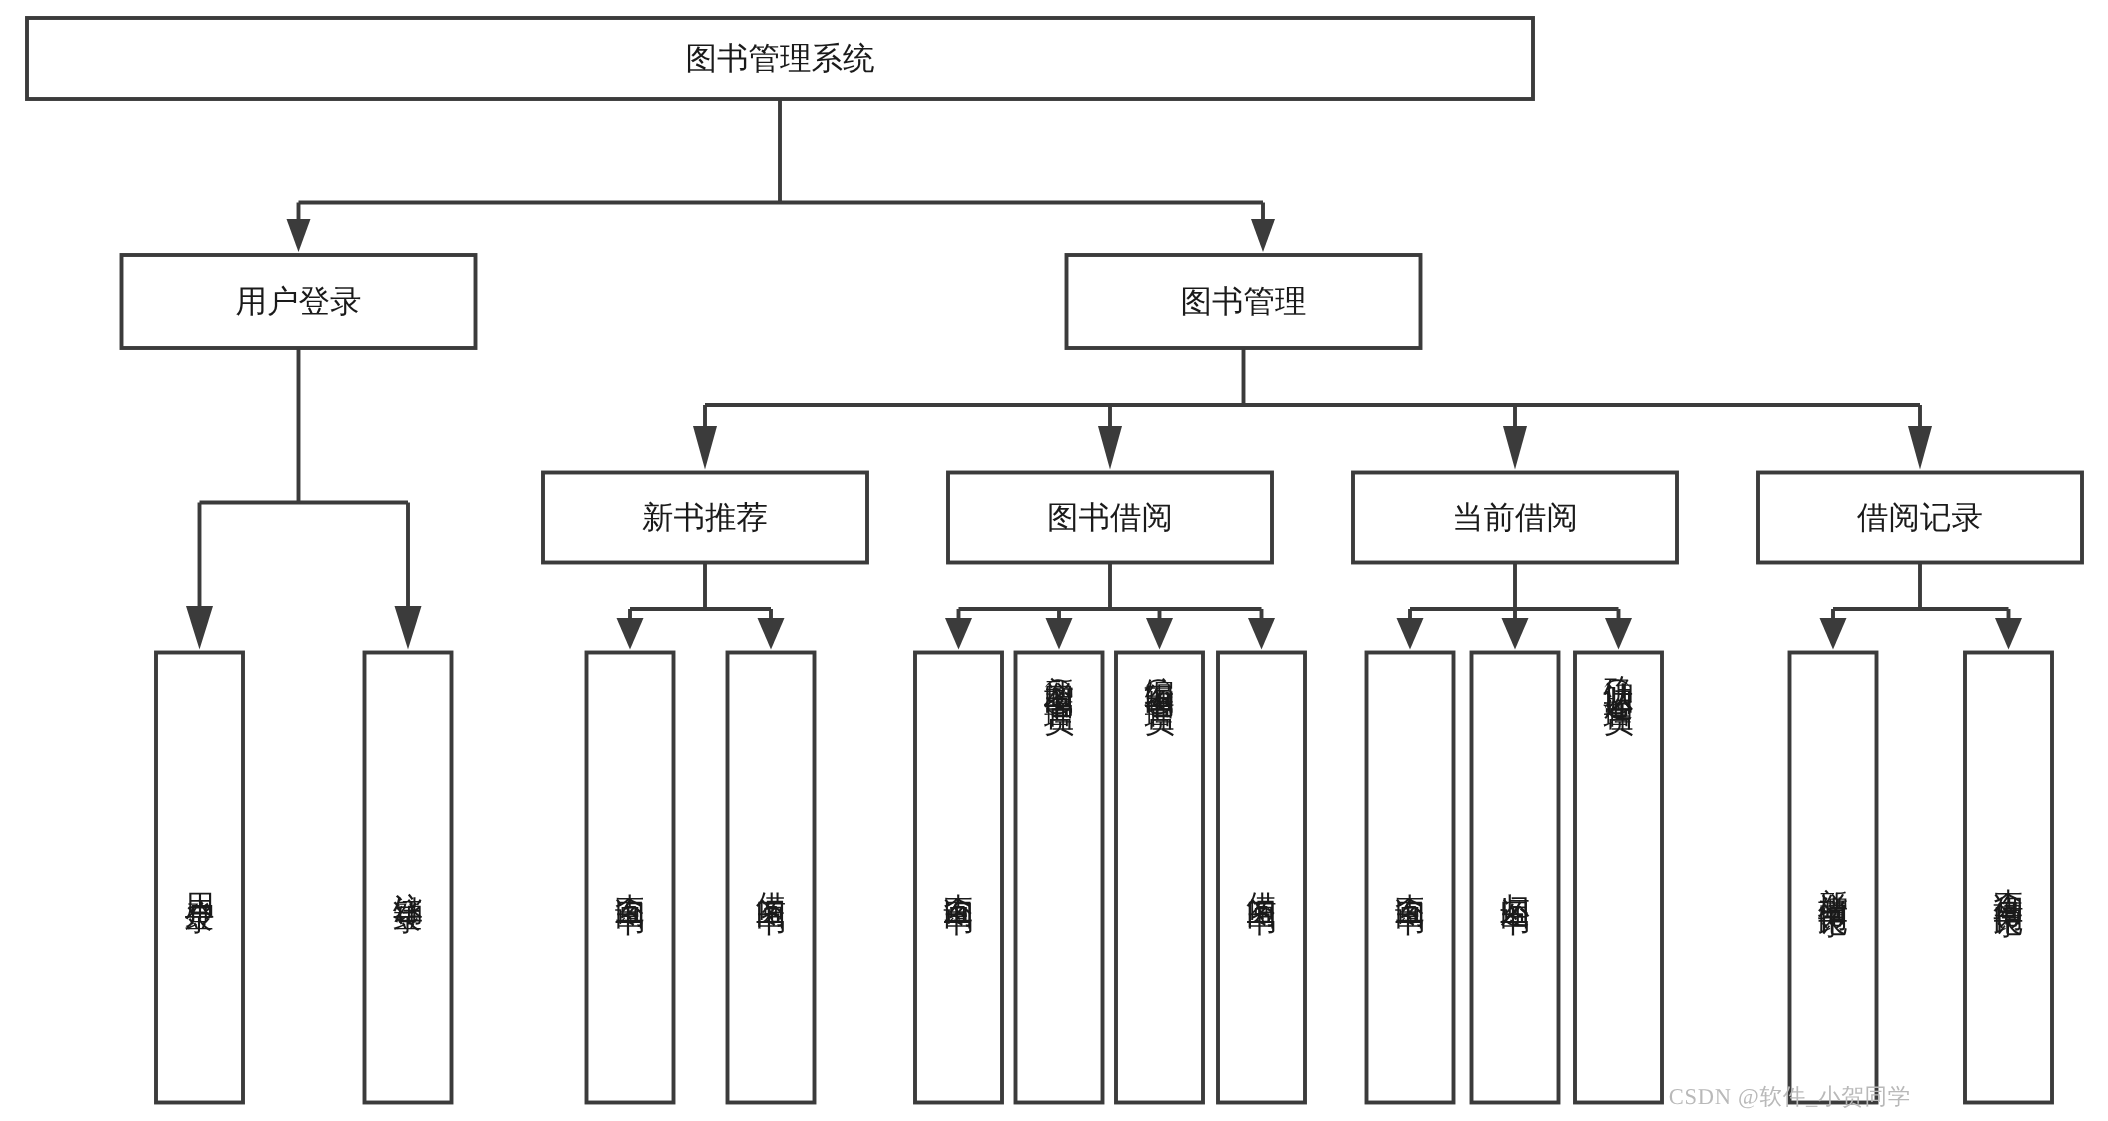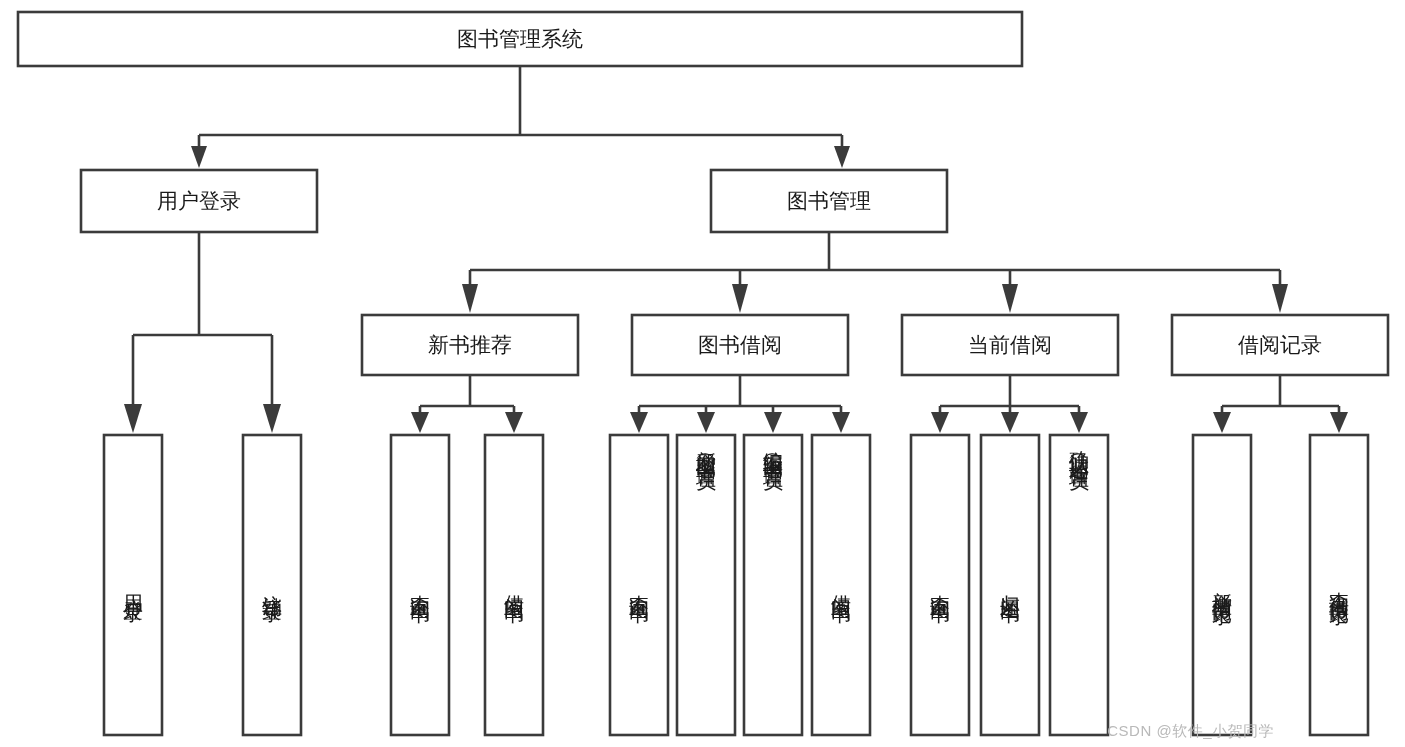--- a/index.html
+++ b/index.html
@@ -60,21 +60,21 @@
     color: #1a1a1a;
     letter-spacing: 3px;
     white-space: nowrap;
     pointer-events: none;
     text-align: center;
   }
   .watermark {
     position: absolute;
     right: 8px;
     bottom: 6px;
-    font-family: Liberation Sans, sans-serif;
+    font-family: Liberation Serif, serif;
     font-size: 15px;
     color: #b9b9b9;
     letter-spacing: 0.5px;
     white-space: nowrap;
   }
 </style>
 </head>
 <body>
 
 <div id="diagram-root">

